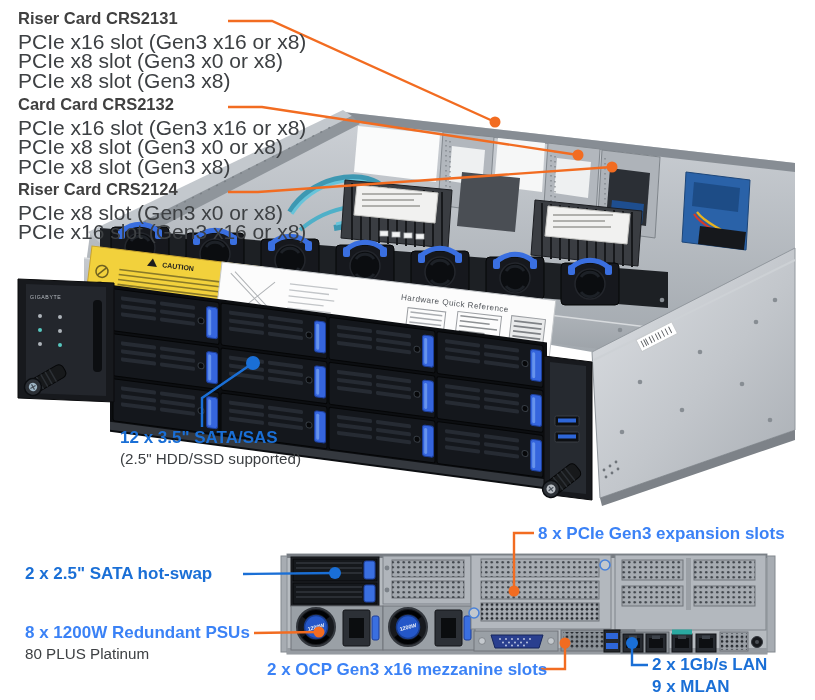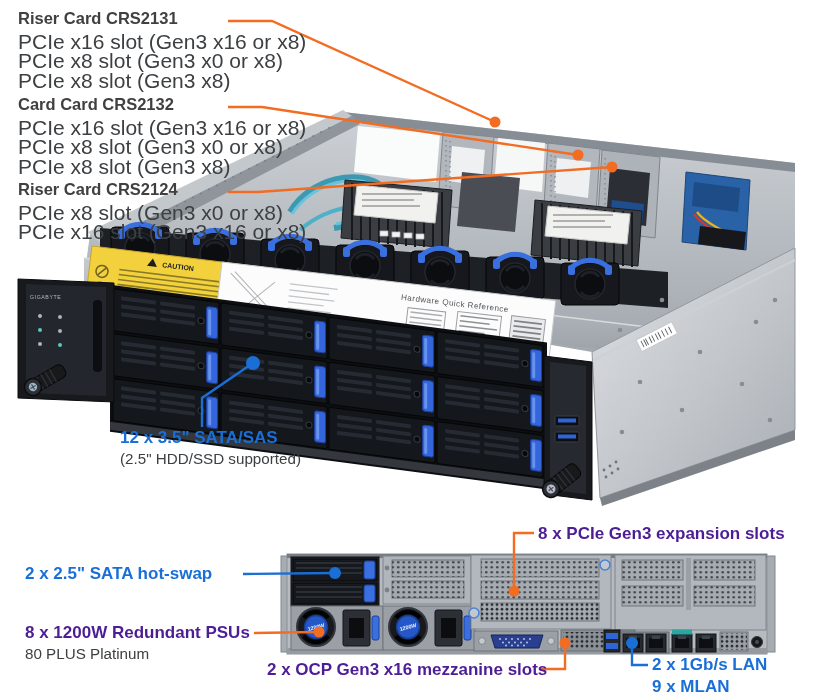--- a/index.html
+++ b/index.html
@@ -3,21 +3,21 @@
 <meta charset="utf-8">
 <style>
   html,body{margin:0;padding:0;background:#ffffff;}
   #stage{position:relative;width:815px;height:700px;background:#ffffff;overflow:hidden;
          font-family:"Liberation Sans",sans-serif;}
   #art{position:absolute;left:0;top:0;z-index:1;}
   .txt{position:absolute;z-index:2;white-space:nowrap;}
   .riser-title{font-size:16.5px;font-weight:700;color:#404040;margin:0 0 4px 0;}
   .riser-line{font-size:21px;color:#3d4043;line-height:19.4px;}
   .blue-bold{font-size:17px;font-weight:700;color:#1a6fd6;line-height:21.5px;}
-  .orange-bold{font-size:17px;font-weight:700;color:#4c1d95;line-height:21.5px;}
+  .orange-bold{font-size:17px;font-weight:700;color:#3b82f6;line-height:21.5px;}
   .gray-note{font-size:15.2px;color:#3d4043;line-height:20px;}
 </style>
 </head>
 <body>
 
 <div id="stage">
 
 <svg id="art" width="815" height="700" viewBox="0 0 815 700">
   <defs>
     <linearGradient id="metalTop" x1="0" y1="0" x2="0" y2="1">

